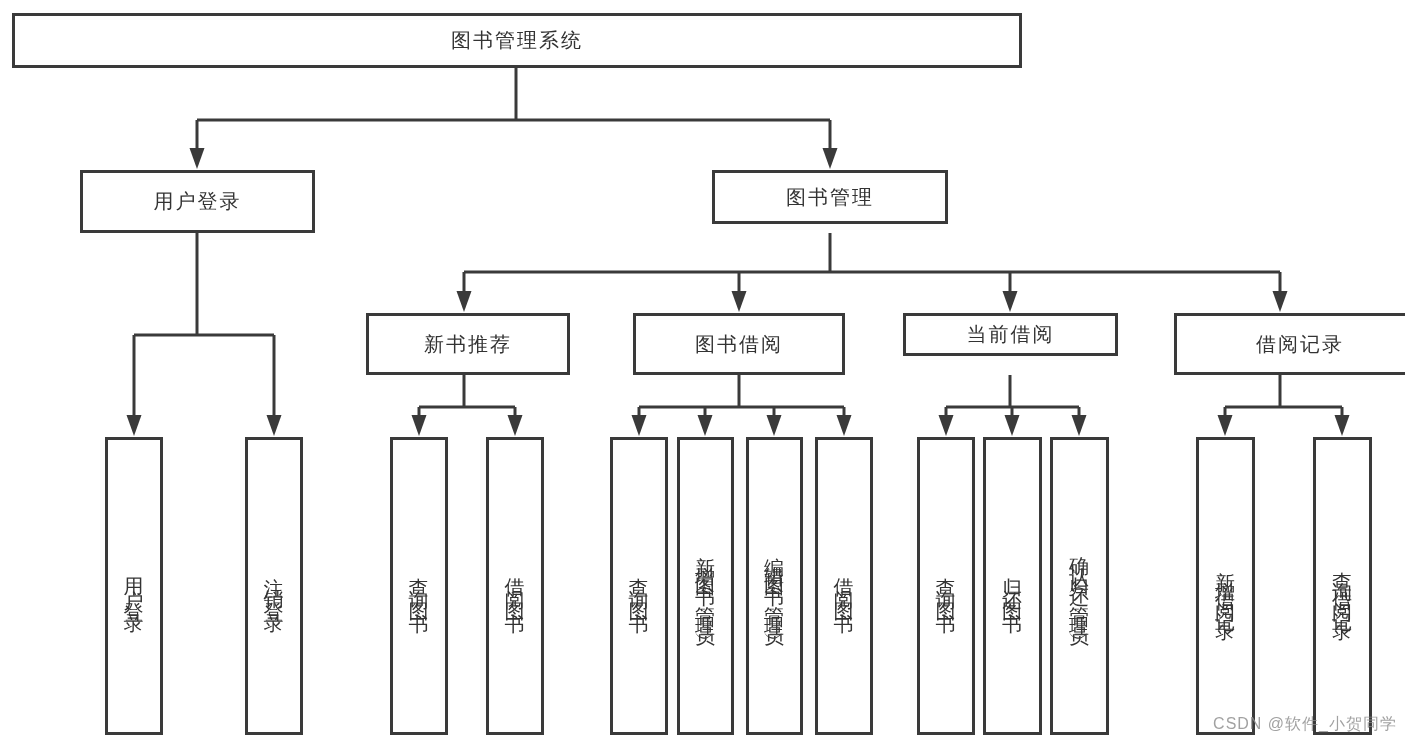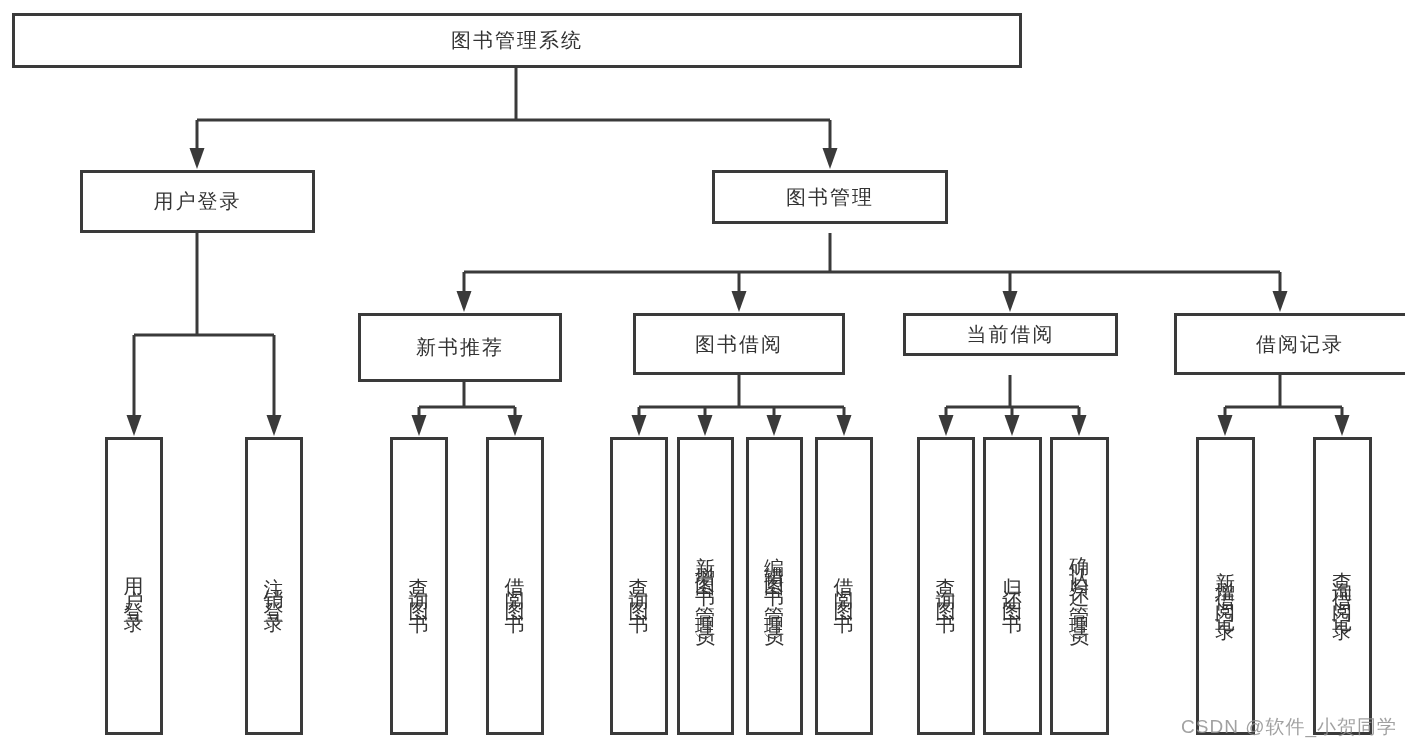--- a/index.html
+++ b/index.html
@@ -39,21 +39,21 @@
     font-size: 20px;
     line-height: 1;
     letter-spacing: 12px;
     white-space: nowrap;
   }
   .v-node.tight span { letter-spacing: 10px; }
   .watermark {
     position: absolute;
     top: 714px;
     right: 8px;
-    font-size: 19px;
+    font-size: 16px;
     color: rgba(145,145,145,0.85);
     letter-spacing: 1px;
     z-index: 5;
     white-space: nowrap;
   }
 </style>
 </head>
 <body>
 
 <div class="canvas">
@@ -131,21 +131,21 @@
     <span class="h-label">图书管理系统</span>
   </div>
 
   <div class="node" style="left:80px; top:170px; width:235px; height:63px;">
     <span class="h-label">用户登录</span>
   </div>
   <div class="node" style="left:712px; top:170px; width:236px; height:54px;">
     <span class="h-label">图书管理</span>
   </div>
 
-  <div class="node" style="left:358px; top:313px; width:204px; height:69px;">
+  <div class="node" style="left:366px; top:313px; width:204px; height:62px;">
     <span class="h-label">新书推荐</span>
   </div>
   <div class="node" style="left:633px; top:313px; width:212px; height:62px;">
     <span class="h-label">图书借阅</span>
   </div>
   <div class="node" style="left:903px; top:313px; width:215px; height:43px;">
     <span class="h-label">当前借阅</span>
   </div>
   <div class="node" style="left:1174px; top:313px; width:252px; height:62px;">
     <span class="h-label">借阅记录</span>

